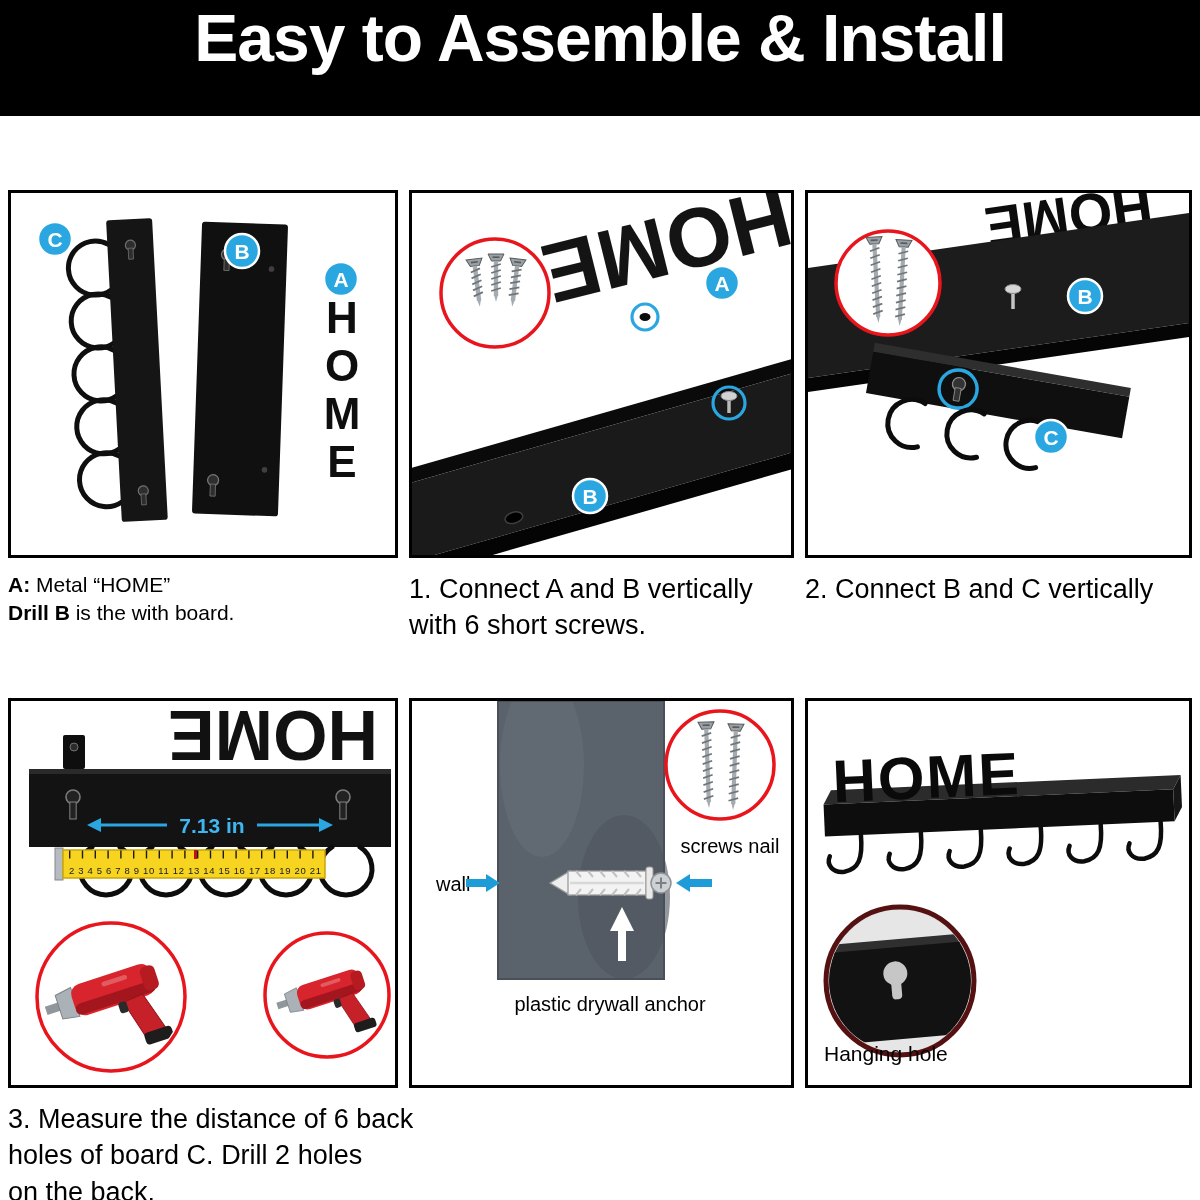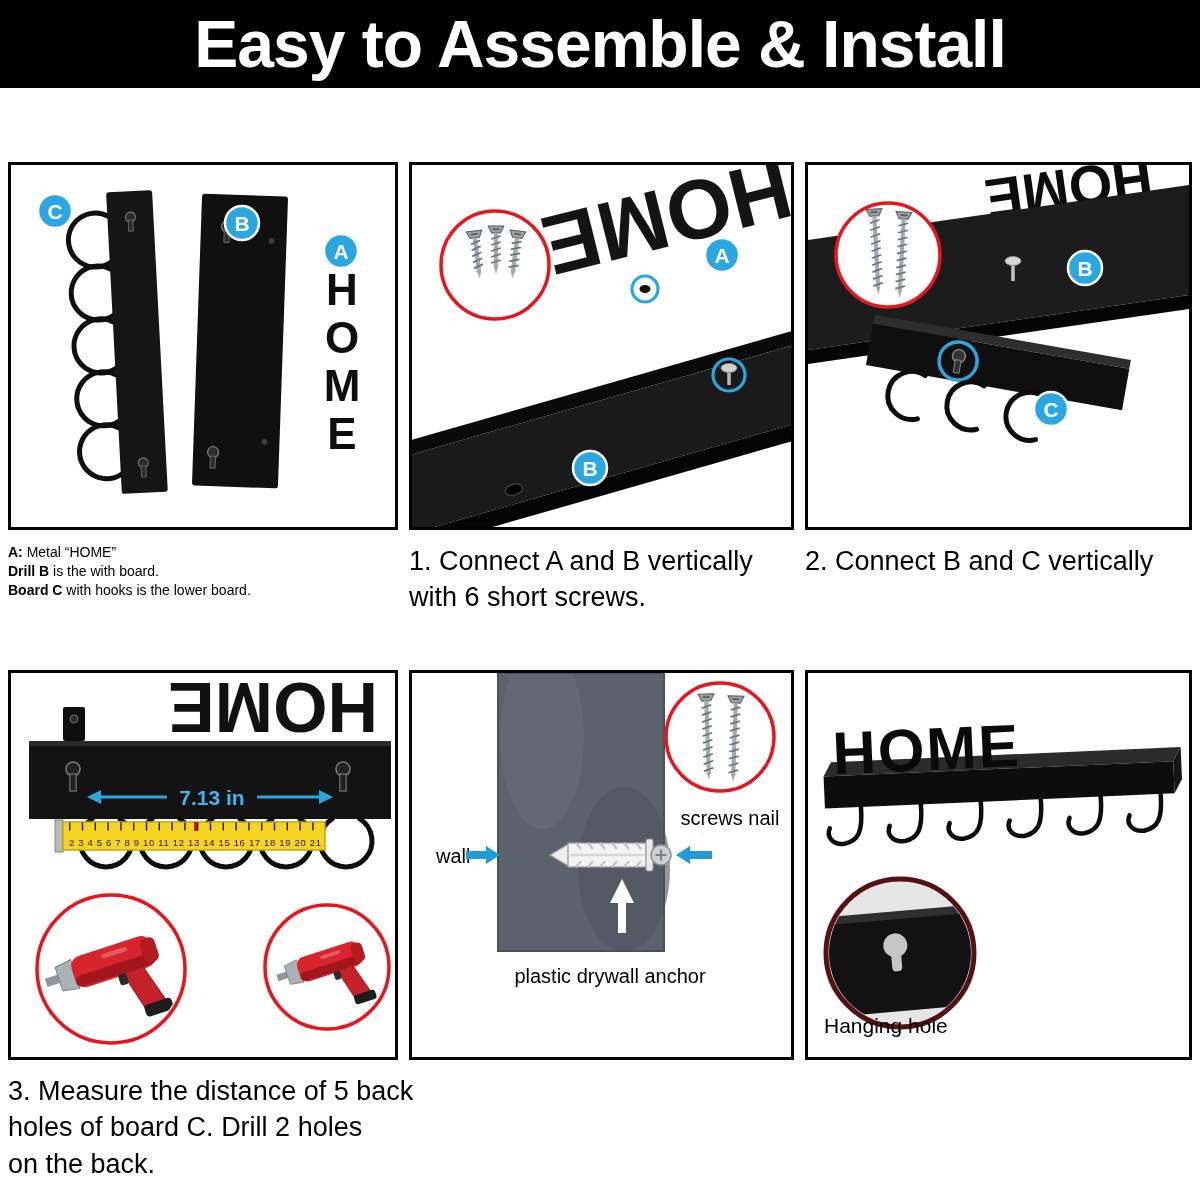--- a/index.html
+++ b/index.html
@@ -1,26 +1,26 @@
 <!DOCTYPE html>
 <html><head>
 <meta charset="utf-8">
 <style>
   *{margin:0;padding:0;box-sizing:border-box}
   html,body{width:1200px;background:#fff;font-family:"Liberation Sans",sans-serif;color:#000}
   body{height:1200px;overflow:hidden}
-  .banner{height:88px;background:#000;display:flex;align-items:center;justify-content:center}
+  .banner{height:116px;background:#000;display:flex;justify-content:center}
   .banner h1{color:#fff;font-size:66px;font-weight:800;letter-spacing:-1px}
   .grid{display:grid;grid-template-columns:390px 385px 387px;grid-template-rows:508px auto;column-gap:11px;row-gap:0;padding:74px 8px 0}
   .cell{display:flex;flex-direction:column}
   .panel{border:3px solid #000;background:#fff;overflow:hidden}
   .row1 .panel{height:368px}
   .row2 .panel{height:390px}
   .caption{margin-top:13px;font-size:27px;line-height:1.35;text-align:left}
-  .caption.left{text-align:left;font-size:14px}
+  .caption.left{text-align:left;font-size:21px}
   .cap-line{white-space:nowrap}
   .caption b{font-weight:bold}
   svg{display:block;width:100%;height:100%}
   svg text{font-family:"Liberation Sans",sans-serif}
 </style>
 </head>
 <body>
 
 <header class="banner">
   <h1>Easy to Assemble &amp; Install</h1>
@@ -74,21 +74,20 @@
         </g>
         <g transform="translate(330,86)">
           <circle r="17" fill="#2AA7E0" stroke="#fff" stroke-width="2.5"></circle>
           <text y="7.5" text-anchor="middle" font-size="21" font-weight="bold" fill="#fff">A</text>
         </g>
       </svg>
     </div>
     <div class="caption left">
       <div class="cap-line"><b>A:</b><span> Metal “HOME”</span></div>
       <div class="cap-line"><b>Drill B</b><span> is the with board.</span></div>
-      <div class="cap-line"><b>Board C</b><span> with hooks is the lower board.</span></div>
     </div>
   </section>
 
   <section class="cell row1">
     <div class="panel">
       <svg viewBox="0 0 379 362">
         <defs>
           <g id="scr2">
             <path d="M-8,0 L8,0 L4.5,7 L-4.5,7 Z" fill="#9aa0a4" stroke="#565b5e" stroke-width="1"></path>
             <line x1="-3.5" y1="3.2" x2="3.5" y2="3.2" stroke="#565b5e" stroke-width="1.6"></line>
@@ -272,21 +271,21 @@
         </g>
         <g>
           <circle cx="316" cy="294" r="62" fill="#fff" stroke="#E8151C" stroke-width="3.5"></circle>
           <g clip-path="url(#dclip2)">
             <use href="#drill4" transform="translate(320,288) rotate(-18) scale(0.74)"></use>
           </g>
         </g>
       </svg>
     </div>
     <div class="caption">
-      <div class="cap-line">3. Measure the distance of 5 back</div>
+      <div class="cap-line">3. Measure the distance of 6 back</div>
       <div class="cap-line">holes of board C. Drill 2 holes</div>
       <div class="cap-line">on the back.</div>
     </div>
   </section>
 
   <section class="cell row2">
     <div class="panel">
       <svg viewBox="0 0 379 384">
         <defs>
           <g id="scr5">

